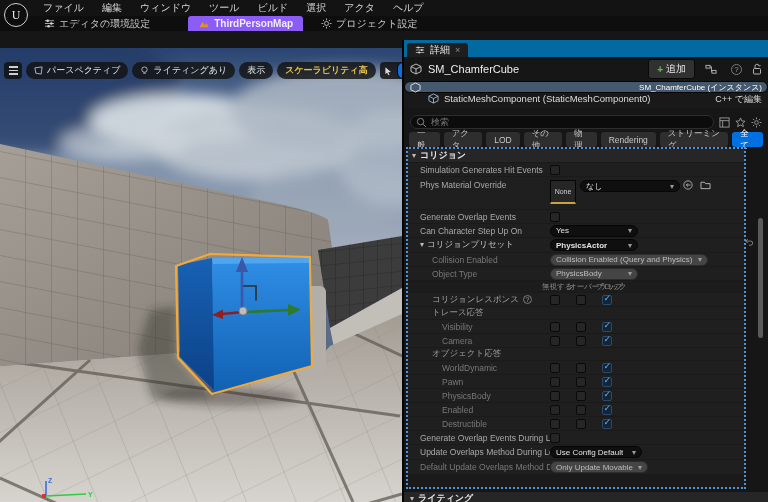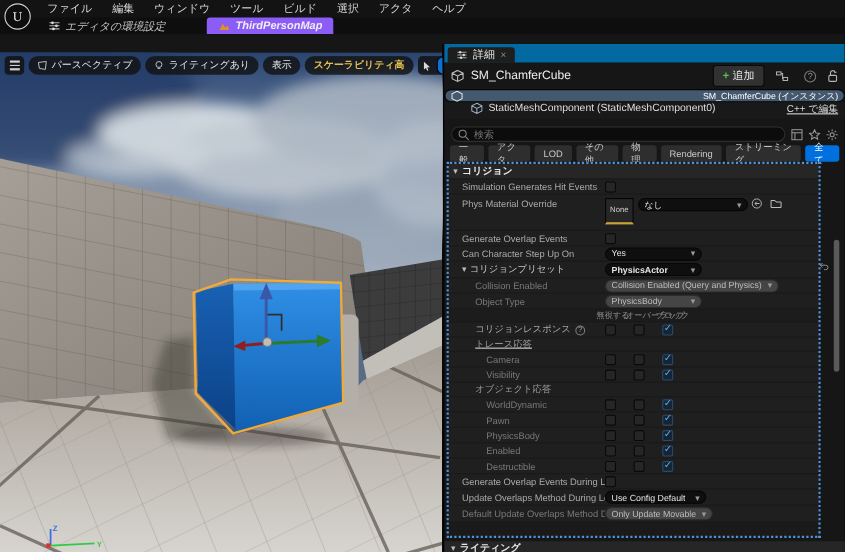--- a/index.html
+++ b/index.html
@@ -6,42 +6,42 @@
   *{box-sizing:border-box;font-family:"Liberation Sans","DejaVu Sans",sans-serif;}
   .screen{position:relative;width:768px;height:502px;background:#161616;overflow:hidden;color:#cfcfcf;}
   
   .menubar{position:absolute;left:0;top:0;width:768px;height:16px;background:#131313;display:flex;align-items:center;}
   .ue-logo{position:absolute;left:4px;top:3px;width:24px;height:24px;border:1.5px solid #cfcfcf;border-radius:50%;
     display:flex;align-items:center;justify-content:center;color:#e8e8e8;font-size:12px;font-family:"Liberation Serif","DejaVu Serif",serif;background:#0d0d0d;z-index:5;}
   .menu-items{display:flex;margin-left:34px;}
   .menu-items span{padding:2px 9px;font-size:10px;color:#d6d6d6;}
   
   .tabrow{position:absolute;left:0;top:16px;width:768px;height:15px;background:#0e0e0e;display:flex;align-items:stretch;font-size:10px;}
-  .tabrow .titem{display:flex;align-items:center;gap:4px;padding:0 10px;color:#c9c9c9;font-style:italic;}
+  .tabrow .titem{display:flex;align-items:center;gap:4px;padding:0 10px;color:#c9c9c9;}
   .tabrow .titem.first{margin-left:34px;}
   .tabrow .titem.active{background:#8b5cf6;color:#efefef;font-weight:bold;border-radius:3px 3px 0 0;}
   
   .toolbar{position:absolute;left:0;top:31px;width:768px;height:17px;background:#1f1f1f;border-bottom:1px solid #050505;display:flex;align-items:center;font-size:10px;margin-top:28px;}
   .tb-sep{width:1px;height:12px;background:#3a3a3a;margin:0 7px;}
   .mode-pill{display:flex;align-items:center;gap:4px;background:#0d0d0d;border:1px solid #343434;border-radius:3px;padding:1px 7px;color:#e4e4e4;}
   .tb-ic{display:flex;align-items:center;gap:2px;margin:0 6px;color:#c9c9c9;}
   .caret{font-size:8px;color:#9a9a9a;}
   .play-tri{width:0;height:0;border-left:9px solid #52c234;border-top:6px solid transparent;border-bottom:6px solid transparent;}
   .skip{display:flex;align-items:center;gap:1px;}
   .skip .t{width:0;height:0;border-left:7px solid #8f8f8f;border-top:5px solid transparent;border-bottom:5px solid transparent;}
   .skip .b{width:2px;height:10px;background:#8f8f8f;}
   .stop-sq{width:9px;height:9px;background:#8f8f8f;}
   .eject{display:flex;flex-direction:column;align-items:center;gap:1px;}
   .eject .t{width:0;height:0;border-bottom:6px solid #8f8f8f;border-left:5px solid transparent;border-right:5px solid transparent;}
   .eject .b{width:10px;height:2px;background:#8f8f8f;}
   .dots-v{display:flex;flex-direction:column;gap:2px;margin:0 6px;}
   .dots-v i{width:2px;height:2px;border-radius:50%;background:#9a9a9a;}
   
   .viewport{position:absolute;left:0;top:48px;width:402px;height:454px;overflow:hidden;background:#5a6b85;}
-  .vtb{position:absolute;left:4px;top:3px;display:flex;align-items:center;gap:4px;z-index:10;}
+  .vtb{position:absolute;left:4px;top:14px;display:flex;align-items:center;gap:4px;z-index:10;}
   .vbtn{height:17px;background:rgba(18,18,18,.85);border-radius:4px;display:flex;align-items:center;justify-content:center;color:#d8d8d8;}
   .vbtn.sq{width:18px;}
   .pill{height:17px;background:rgba(18,18,18,.82);border-radius:9px;display:flex;align-items:center;gap:4px;padding:0 8px;font-size:9px;color:#e6e6e6;white-space:nowrap;}
   .pill .picon{font-size:9px;color:#bdbdbd;display:flex;}
   .pill.scal span{color:#e6c34a;font-weight:bold;}
   .toolgrp{height:17px;background:rgba(18,18,18,.85);border-radius:4px;display:flex;align-items:center;overflow:hidden;}
   .toolgrp .t{width:17px;height:17px;display:flex;align-items:center;justify-content:center;color:#cfcfcf;}
   .toolgrp .t.sel{background:#0d6fd8;color:#fff;}
   .hamb{display:flex;flex-direction:column;gap:2px;}
   .hamb i{width:9px;height:1.5px;background:#cfcfcf;}
@@ -52,21 +52,21 @@
   .dtab .x{color:#8a8a8a;font-size:9px;}
   .dhead{position:absolute;left:0;top:17px;width:100%;height:24px;display:flex;align-items:center;padding:0 6px;gap:6px;background:#161616;}
   .dhead .aname{font-size:11px;color:#ededed;flex:1;}
   .addbtn{display:flex;align-items:center;gap:3px;background:#313131;border:1px solid #0a0a0a;border-radius:3px;padding:2px 8px;color:#e8e8e8;font-size:10px;}
   .addbtn .plus{color:#57c24f;font-weight:bold;}
   .hic{color:#b5b5b5;display:flex;margin-left:4px;}
   .tree{position:absolute;left:0;top:41px;width:100%;}
   .trow{height:15px;display:flex;align-items:flex-start;gap:5px;padding:0 6px;background:#1d1d1d;color:#dedede;font-size:9.5px;}
   .trow.sel{background:#44586e;color:#fff;}
   .trow.child{padding-left:24px;background:#191919;}
-  .cpp{margin-left:auto;color:#d8d8d8;text-decoration:underline;font-size:9px;}
+  .cpp{margin-left:auto;color:#d8d8d8;font-size:9px;}
   .searchrow{position:absolute;left:0;top:73px;width:100%;height:18px;display:flex;align-items:center;gap:5px;padding:0 6px;}
   .search{flex:1;height:14px;background:#0c0c0c;border:1px solid #2e2e2e;border-radius:8px;color:#cfcfcf;font-size:9px;padding:0 6px 0 20px;outline:none;}
   .searchwrap{position:relative;flex:1;display:flex;}
   .searchwrap .mag{position:absolute;left:6px;top:2px;}
   .sic{color:#9a9a9a;display:flex;}
   .filters{position:absolute;left:0;top:92px;width:100%;height:15px;display:flex;gap:4px;padding:0 5px;}
   .fpill{background:#2e2e2e;border-radius:3px;padding:1px 8px;font-size:8.5px;color:#c9c9c9;display:flex;align-items:center;}
   .fpill.active{background:#0070e0;color:#fff;}
   
   .colwrap{position:absolute;left:2px;top:107px;width:340px;height:342px;border:2px dotted #4f93d8;background:#1a1a1a;overflow:hidden;}
@@ -126,20 +126,27 @@
           <circle cx="8" cy="6" r="1.4" fill="#d8d8d8"></circle>
           <circle cx="5" cy="9" r="1.4" fill="#d8d8d8"></circle>
         </svg>
       <span>エディタの環境設定</span>
     </div>
     <div class="titem active" style="margin-left:28px;">
       <svg class="ic" width="12" height="11" viewBox="0 0 12 12">
           <path d="M1,10 L4.5,4 L7,8 L9,5.5 L11,10 Z" fill="#e09420"></path>
         </svg>
       <span>ThirdPersonMap</span>
+    </div>
+    <div class="titem" style="margin-left:8px;">
+      <svg class="ic" width="11" height="11" viewBox="0 0 12 12">
+          <circle cx="6" cy="6" r="2.2" fill="none" stroke="#b5b5b5"></circle>
+          <path d="M6,.5 V2.5 M6,9.5 V11.5 M.5,6 H2.5 M9.5,6 H11.5 M2.1,2.1 L3.5,3.5 M8.5,8.5 L9.9,9.9 M9.9,2.1 L8.5,3.5 M3.5,8.5 L2.1,9.9" stroke="#b5b5b5"></path>
+        </svg>
+      <span>プロジェクト設定</span>
     </div>
   </div>
 
   <div class="toolbar">
     <span class="tb-ic" style="margin-left:8px;">
       <svg class="ic" width="13" height="13" viewBox="0 0 13 13">
           <path d="M1.5,1.5 h7 l3,3 v7 h-10 z" fill="none" stroke="#bdbdbd"></path>
           <path d="M3.5,1.5 v3.5 h5 v-3.5 M3.5,11.5 v-4 h6 v4" fill="none" stroke="#bdbdbd"></path>
         </svg>
     </span>
@@ -548,34 +555,34 @@
 
       <div class="prow">
         <span class="plabel ind1"><span>コリジョンレスポンス</span><span class="qmark">?</span></span>
         <span class="valarea">
           <span class="cb"></span>
           <span class="cb"></span>
           <span class="cb on"></span>
         </span>
       </div>
 
-      <div class="prow" style="min-height:12px;text-decoration:underline;">
+      <div class="prow" style="min-height:12px;">
         <span class="plabel ind1 subhead">トレース応答</span>
       </div>
 
       <div class="prow">
+        <span class="plabel ind2 dim">Visibility</span>
+        <span class="valarea">
+          <span class="cb"></span>
+          <span class="cb"></span>
+          <span class="cb on"></span>
+        </span>
+      </div>
+      <div class="prow">
         <span class="plabel ind2 dim">Camera</span>
-        <span class="valarea">
-          <span class="cb"></span>
-          <span class="cb"></span>
-          <span class="cb on"></span>
-        </span>
-      </div>
-      <div class="prow">
-        <span class="plabel ind2 dim">Visibility</span>
         <span class="valarea">
           <span class="cb"></span>
           <span class="cb"></span>
           <span class="cb on"></span>
         </span>
       </div>
 
       <div class="prow" style="min-height:12px;">
         <span class="plabel ind1 subhead">オブジェクト応答</span>
       </div>

